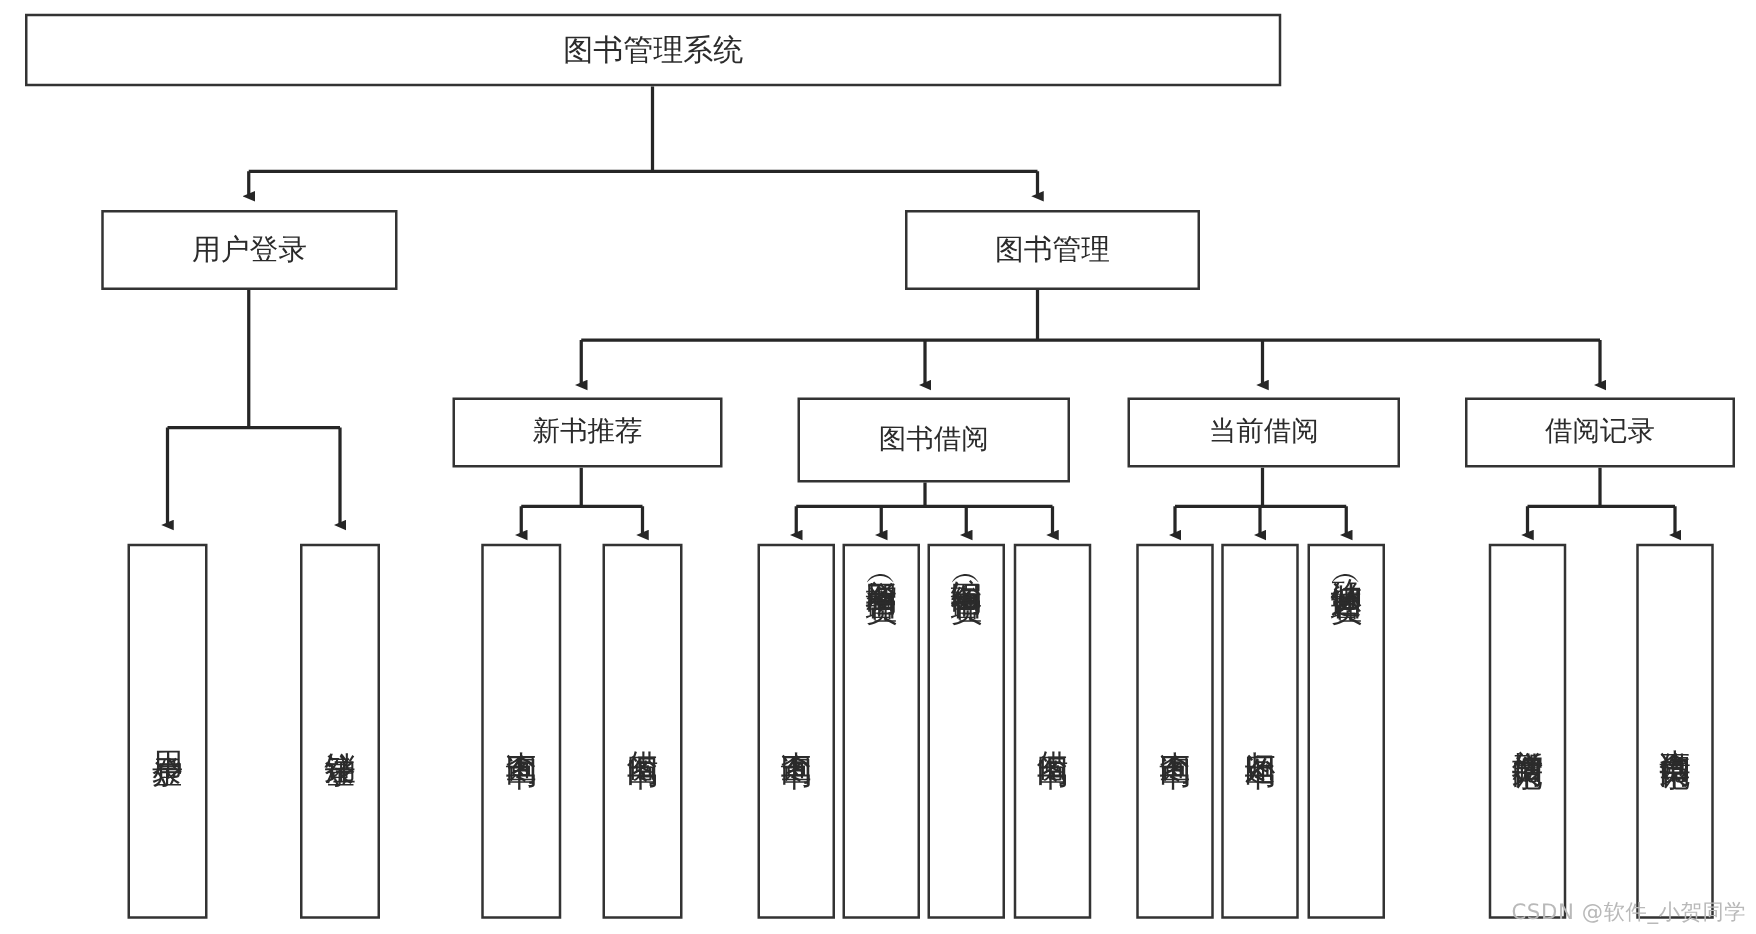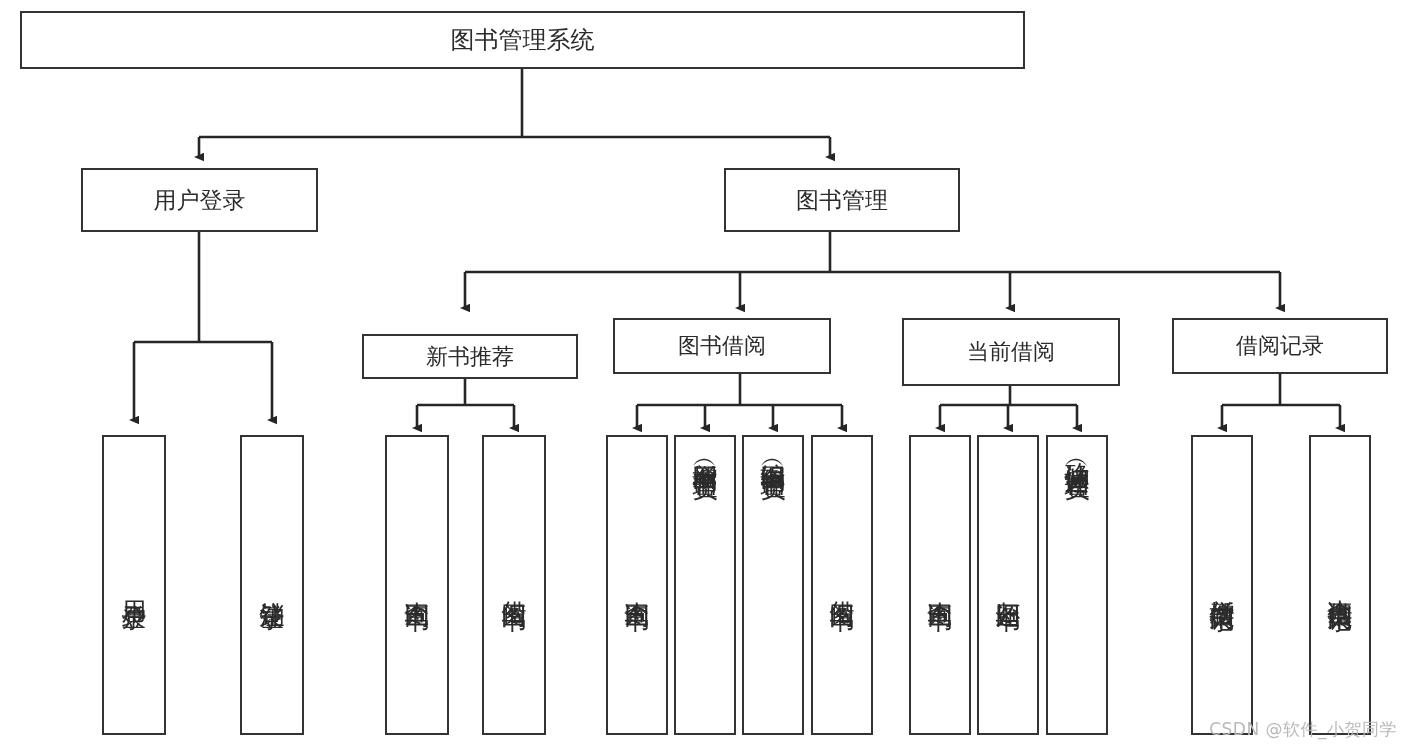--- a/index.html
+++ b/index.html
@@ -136,29 +136,29 @@
   </div>
 
   <div class="node node-l2" style="left:81px; top:168px; width:237px; height:64px;">
     <span class="label">用户登录</span>
   </div>
 
   <div class="node node-l2" style="left:712px; top:168px; width:236px; height:64px;margin-left:12px;">
     <span class="label">图书管理</span>
   </div>
 
-  <div class="node node-l3" style="left:362px; top:318px; width:216px; height:45px;margin-top:16px;">
+  <div class="node node-l3" style="left:362px; top:318px; width:216px; height:56px;">
     <span class="label">新书推荐</span>
   </div>
 
-  <div class="node node-l3" style="left:613px; top:318px; width:218px; height:56px;">
+  <div class="node node-l3" style="left:638px; top:318px; width:218px; height:68px;">
     <span class="label">图书借阅</span>
   </div>
 
-  <div class="node node-l3" style="left:902px; top:318px; width:218px; height:68px;">
+  <div class="node node-l3" style="left:902px; top:318px; width:218px; height:56px;">
     <span class="label">当前借阅</span>
   </div>
 
   <div class="node node-l3" style="left:1172px; top:318px; width:216px; height:56px;">
     <span class="label">借阅记录</span>
   </div>
 
   <div class="node node-leaf leaf-mid" style="left:102px; top:435px; width:64px; height:300px;">
     <span class="label">用户登录</span>
   </div>

